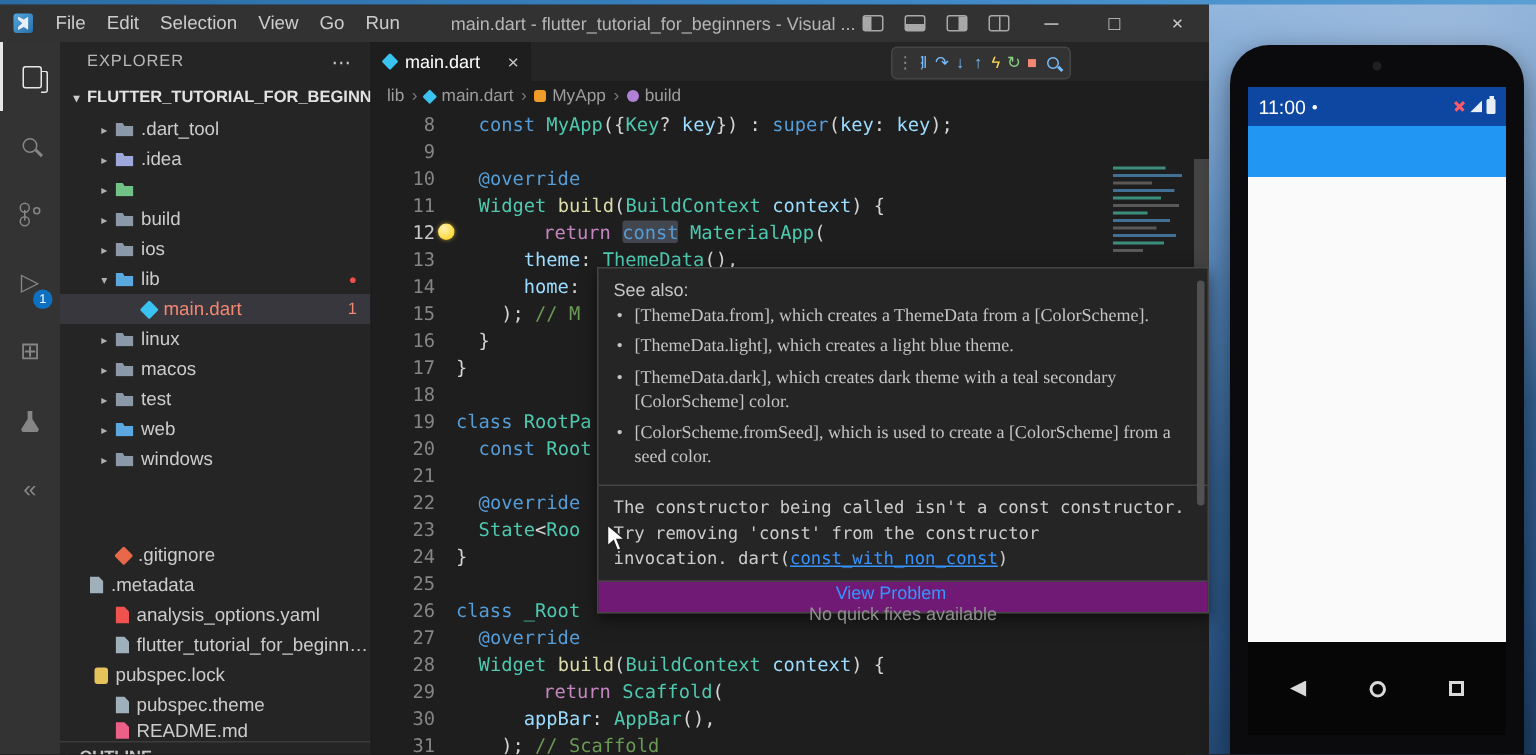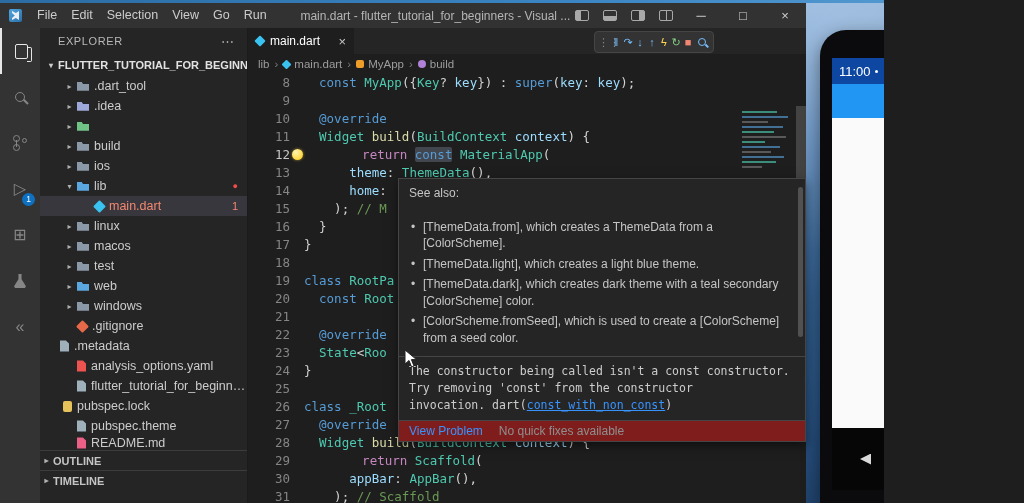--- a/index.html
+++ b/index.html
@@ -1,18 +1,18 @@
 <!DOCTYPE html>
 <html><head>
 <meta charset="utf-8">
 <style>
   * { margin:0; padding:0; box-sizing:border-box; }
   html,body { width:1024px; height:503px; overflow:hidden; background:#1e1e1e;
     font-family:"Liberation Sans", sans-serif; }
-  #stage { position:relative; width:884px; height:503px; overflow:hidden; }
+  #stage { position:relative; width:1024px; height:503px; overflow:hidden; }
 
   
   .wallpaper { position:absolute; left:790px; top:0; right:0; bottom:0;
     background:
       radial-gradient(circle at 80% 10%, rgba(255,255,255,.28), transparent 45%),
       linear-gradient(165deg,#8fb4dd 0%,#5d8cc0 25%,#33608f 58%,#27507f 82%,#1e3f66 100%); }
   .topstrip { position:absolute; left:0; top:0; width:1024px; height:3px;
     background:linear-gradient(90deg,#2b6ca3,#3b85c4 55%,#5a9fd4); z-index:40; }
 
   
@@ -125,28 +125,28 @@
   .mm i:nth-child(1){width:60%;} .mm i:nth-child(2){width:80%;} .mm i:nth-child(3){width:45%;}
   .mm i:nth-child(4){width:70%;} .mm i:nth-child(5){width:55%;} .mm i:nth-child(6){width:75%;}
   .mm i:nth-child(7){width:40%;} .mm i:nth-child(8){width:65%;} .mm i:nth-child(9){width:50%;}
   .mm i:nth-child(10){width:72%;} .mm i:nth-child(11){width:58%;} .mm i:nth-child(12){width:35%;}
   .scrollthumb { position:absolute; right:0; top:32px; width:10px; height:112px; background:#4a4a4a; opacity:.85; }
 
   
   .hover { position:absolute; left:150px; top:150px; width:408px; background:#252526;
     border:1px solid #454545; box-shadow:0 4px 10px rgba(0,0,0,.5); z-index:20; }
   .hv-docs { padding:6px 14px 6px 10px; font-size:12px; line-height:16.5px; color:#c5c5c5; }
-  .hv-docs ul { list-style:none; margin-top:17px; }
+  .hv-docs ul { list-style:none; margin-top:0;font-family:Liberation Serif, serif; }
   .hv-li { padding-left:14px; position:relative; margin-bottom:4px; }
   .hv-li::before { content:'•'; position:absolute; left:2px; }
   .hv-error { border-top:1px solid #454545; padding:6px 10px; font-family:"DejaVu Sans Mono", monospace;
     font-size:11.5px; line-height:17px; color:#cccccc; white-space:pre; overflow:hidden; }
   .hv-link { color:#3794ff; text-decoration:underline; }
-  .hv-status { border-top:1px solid #454545; background:#7f1d1d; height:21px; display:flex;
-    align-items:center; padding:0 10px; font-size:12px; }
+  .hv-status { border-top:1px solid #454545; background:#701a75; height:21px; display:flex;
+    align-items:center; padding:0 10px; font-size:12px;flex-direction:column; }
   .hv-vp { color:#3794ff; margin-right:16px; }
   .hv-nf { color:#8f8f8f;text-align:center; }
   .hv-scroll { position:absolute; right:2px; top:8px; width:5px; height:150px; background:#515151; border-radius:3px; }
 
   .cursor { position:absolute; left:404px; top:349px; z-index:50; }
 
   
   .phone { position:absolute; left:820px; top:30px; width:196px; height:473px; background:#0b0b0d;
     border-radius:26px 26px 0 0; box-shadow:0 6px 18px rgba(0,0,0,.45); z-index:5; }
   .cam { position:absolute; left:50%; top:11px; transform:translateX(-50%); width:6px; height:6px;
@@ -293,21 +293,21 @@
           <div class="trow" style="padding-left: 23px;">
             <span class="chev">▸</span>
             <span class="fic ic-folder" style="background: rgb(91, 167, 224);"></span>
             <span class="tlabel">web</span>
           </div>
           <div class="trow" style="padding-left: 23px;">
             <span class="chev">▸</span>
             <span class="fic ic-folder" style="background: rgb(138, 152, 168);"></span>
             <span class="tlabel">windows</span>
           </div>
-          <div class="trow" style="padding-left: 23px;">
+          <div class="trow" style="padding-left: 23px; margin-top: 44px;">
             <span class="chev"></span>
             <span class="fic ic-git" style="background: rgb(232, 105, 74);"></span>
             <span class="tlabel">.gitignore</span>
           </div>
           <div class="trow" style="padding-left: 6px;">
             <span class="chev"></span>
             <span class="fic ic-file" style="background: rgb(159, 176, 187);"></span>
             <span class="tlabel">.metadata</span>
           </div>
           <div class="trow" style="padding-left: 23px;">

